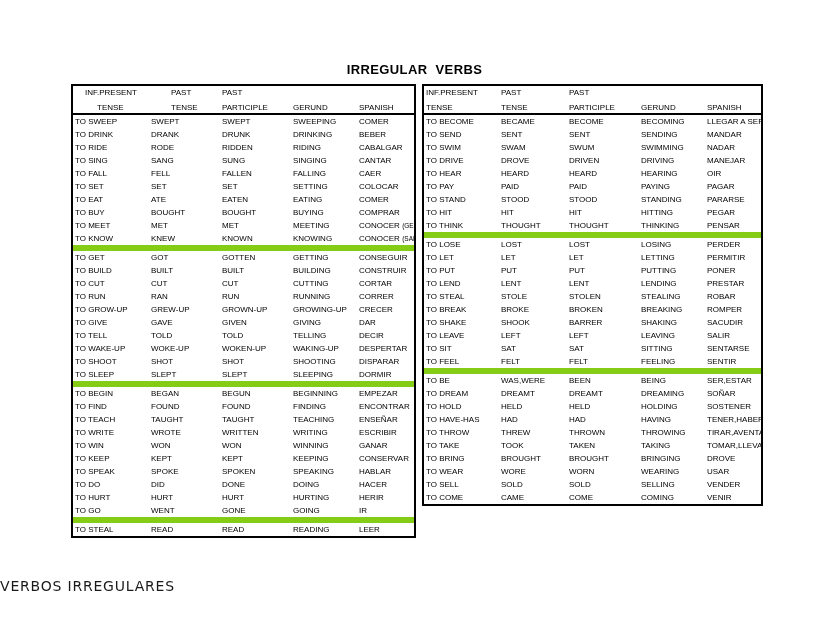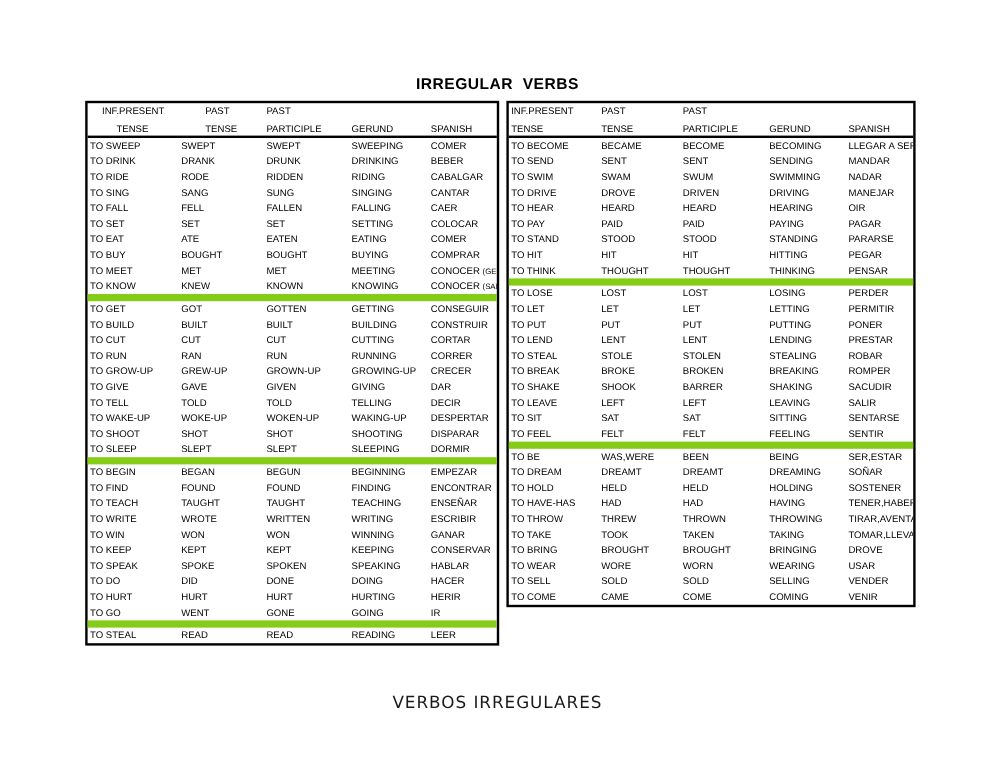--- a/index.html
+++ b/index.html
@@ -92,21 +92,20 @@
   #table-left .thead .r1 .c1 { padding-left: 22px; }
 
   .cell .paren { font-size: 6.5px; }
 
   
   #footer {
     position: absolute;
     left: 0;
     top: 578px;
     width: 829px;
-    text-align: center;
     font-size: 14px;
     letter-spacing: 0.8px;
     font-family: "DejaVu Sans", sans-serif;
     font-weight: 400;
     color: #1a1a1a;
   }
 </style>
 </head>
 <body>
 

